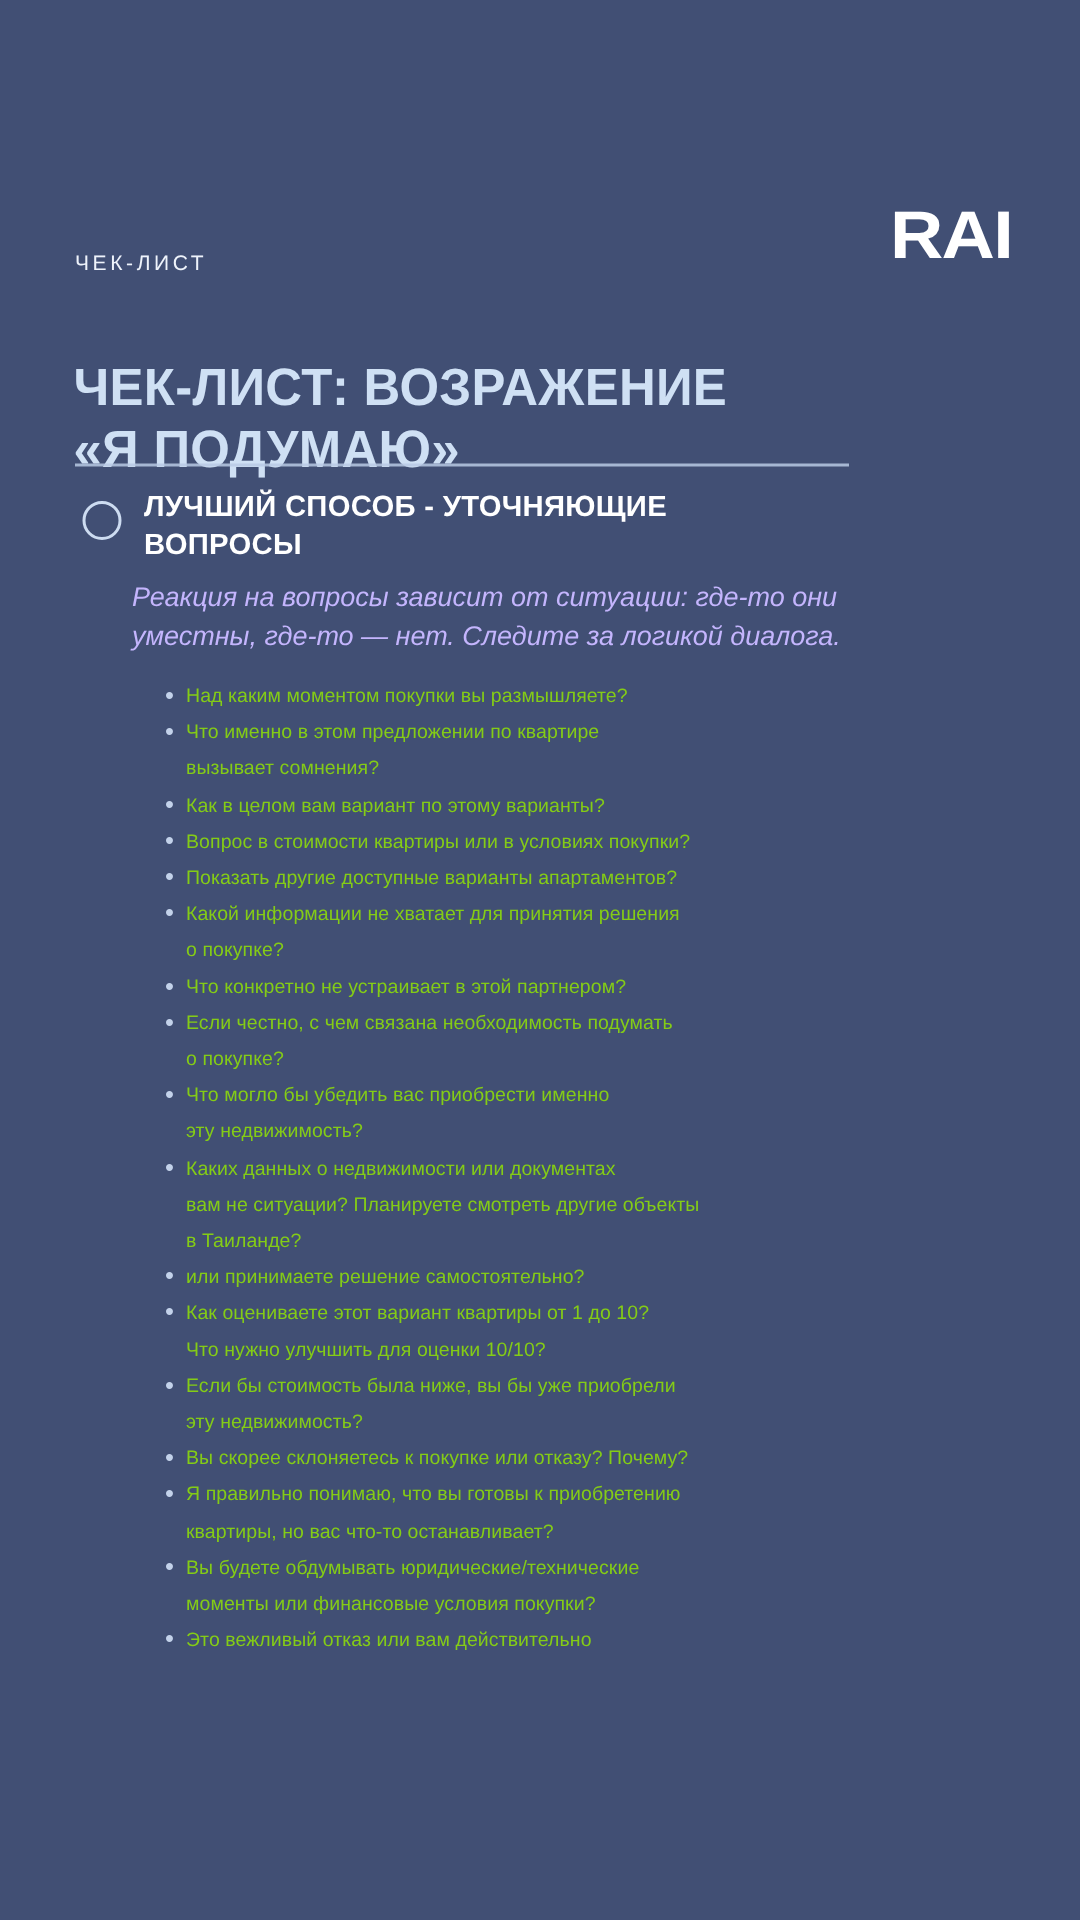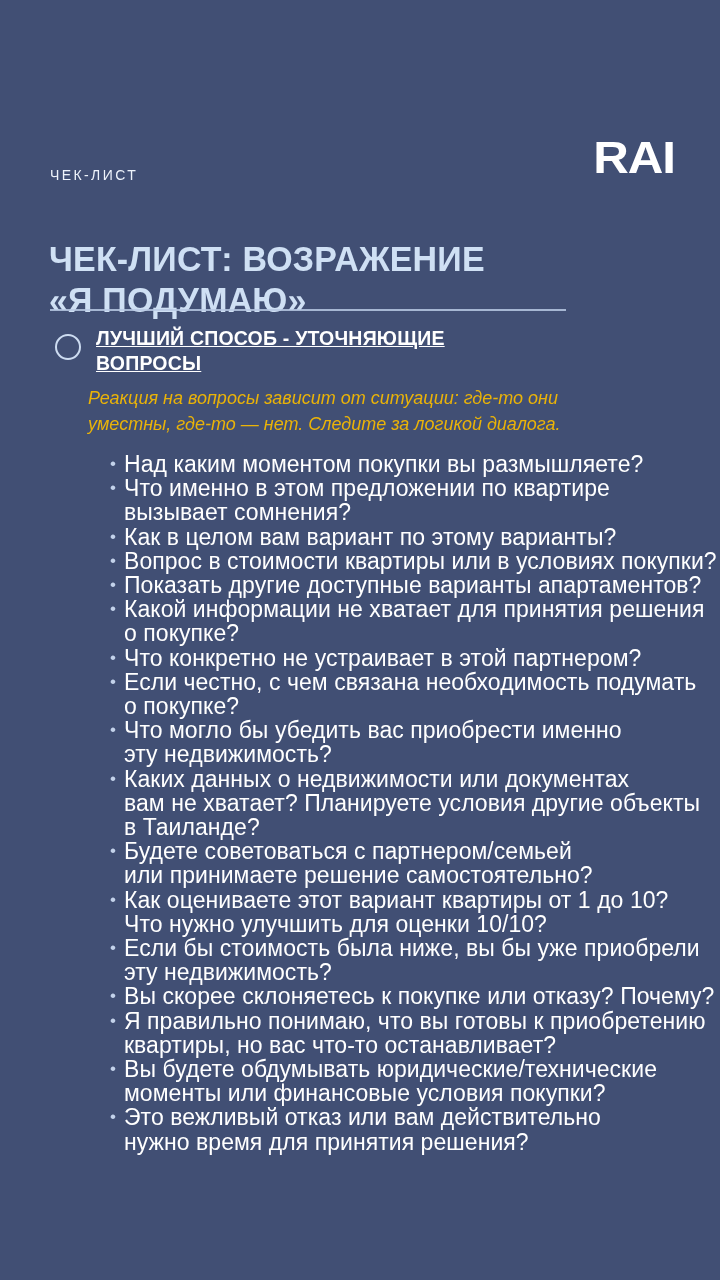--- a/index.html
+++ b/index.html
@@ -109,34 +109,33 @@
     font-size: 19.5px;
     font-weight: 700;
     line-height: 1.27;
     color: #ffffff;
     letter-spacing: 0.2px;
     text-transform: uppercase;
   }
   .section-title .sl {
     display: block;
     white-space: nowrap;
-    text-decoration: underline;
   }
 
   
   .note {
     position: absolute;
     top: 386px;
     left: 88px;
     width: 548px;
     font-size: 18px;
     font-style: italic;
     font-weight: 400;
     line-height: 1.42;
-    color: #eab308;
+    color: #c4b5fd;
   }
   .note .nl {
     display: block;
     white-space: nowrap;
   }
 
   
   .qlist {
     position: absolute;
     top: 452px;
@@ -151,24 +150,24 @@
   .qbullet {
     flex: 0 0 auto;
     width: 14px;
     font-size: 17px;
     line-height: 24.2px;
     color: #c3d2ea;
     text-align: left;
   }
   .qtext {
     flex: 1 1 auto;
-    font-size: 23px;
+    font-size: 13px;
     font-weight: 400;
     line-height: 24.2px;
-    color: #ffffff;
+    color: #84cc16;
     letter-spacing: 0.05px;
   }
   .qtext .ql {
     display: block;
     white-space: nowrap;
   }
 </style>
 </head>
 <body>
 
@@ -256,28 +255,27 @@
         <span class="qbullet">•</span>
         <span class="qtext">
           <span class="ql">Что могло бы убедить вас приобрести именно</span>
           <span class="ql">эту недвижимость?</span>
         </span>
       </div>
       <div class="qitem">
         <span class="qbullet">•</span>
         <span class="qtext">
           <span class="ql">Каких данных о недвижимости или документах</span>
-          <span class="ql">вам не хватает? Планируете условия другие объекты</span>
+          <span class="ql">вам не ситуации? Планируете смотреть другие объекты</span>
           <span class="ql">в Таиланде?</span>
         </span>
       </div>
       <div class="qitem">
         <span class="qbullet">•</span>
         <span class="qtext">
-          <span class="ql">Будете советоваться с партнером/семьей</span>
           <span class="ql">или принимаете решение самостоятельно?</span>
         </span>
       </div>
       <div class="qitem">
         <span class="qbullet">•</span>
         <span class="qtext">
           <span class="ql">Как оцениваете этот вариант квартиры от 1 до 10?</span>
           <span class="ql">Что нужно улучшить для оценки 10/10?</span>
         </span>
       </div>
@@ -305,18 +303,17 @@
         <span class="qbullet">•</span>
         <span class="qtext">
           <span class="ql">Вы будете обдумывать юридические/технические</span>
           <span class="ql">моменты или финансовые условия покупки?</span>
         </span>
       </div>
       <div class="qitem">
         <span class="qbullet">•</span>
         <span class="qtext">
           <span class="ql">Это вежливый отказ или вам действительно</span>
-          <span class="ql">нужно время для принятия решения?</span>
         </span>
       </div>
     </div>
 
 </div>
 
 </body></html>

